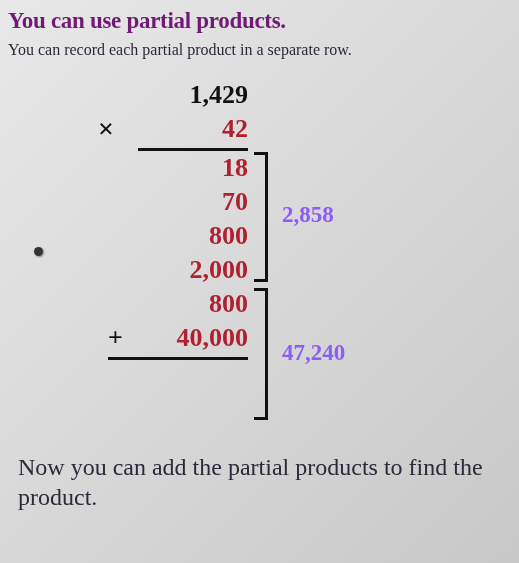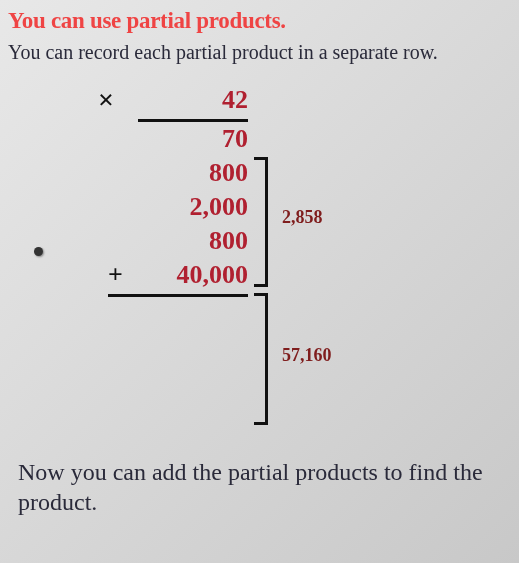--- a/index.html
+++ b/index.html
@@ -9,26 +9,26 @@
     background: linear-gradient(135deg, #e8e8e8 0%, #d8d8d8 50%, #c8c8c8 100%);
     font-family: Georgia, 'Times New Roman', serif;
     padding: 8px 0 0 8px;
     color: #1a1a2e;
     overflow: hidden;
     position: relative;
   }
   .heading {
     font-size: 23px;
     font-weight: bold;
-    color: #ef4444;
+    color: #701a75;
     margin-bottom: 6px;
     letter-spacing: -0.3px;
   }
   .subheading {
-    font-size: 20px;
+    font-size: 16px;
     color: #2a2a3a;
     line-height: 1.25;
     margin-bottom: 18px;
   }
   .worked {
     position: relative;
     margin-left: 70px;
     width: 380px;
     height: 370px;
   }
@@ -75,23 +75,23 @@
     border-top: 3px solid #111;
     border-bottom: 3px solid #111;
     width: 14px;
     left: 176px;
   }
   .b1 { top: 74px; height: 130px; }
   .b2 { top: 210px; height: 132px; }
   .sumlabel {
     position: absolute;
     left: 204px;
-    font-size: 18px;
+    font-size: 23px;
     font-weight: bold;
-    color: #7f1d1d;
+    color: #8b5cf6;
   }
   .s1 { top: 124px; }
   .s2 { top: 262px; }
   .footer {
     font-size: 24px;
     color: #2a2a3a;
     line-height: 1.25;
     margin-top: 4px;
     padding-left: 10px;
   }
@@ -108,36 +108,38 @@
 </head>
 <body>
 
 <div class="heading">You can use partial products.</div>
 <div class="subheading">You can record each partial product in a separate row.</div>
 
 <div class="dot"></div>
 
 <div class="worked">
   <div class="numcol">
+    <div class="row top">1,429</div>
     <div class="row mult">
       <span class="times">×</span>
       <span>42</span>
     </div>
     <div class="rule-top"></div>
+    <div class="row pp">18</div>
     <div class="row pp">70</div>
     <div class="row pp">800</div>
     <div class="row pp">2,000</div>
     <div class="row pp">800</div>
     <div class="row pp">
       <span class="plus">+</span>
       <span>40,000</span>
     </div>
     <div class="rule-bot"></div>
   </div>
 
   <div class="bracket b1"></div>
   <div class="bracket b2"></div>
 
   <div class="sumlabel s1">2,858</div>
-  <div class="sumlabel s2">57,160</div>
+  <div class="sumlabel s2">47,240</div>
 </div>
 
 <div class="footer">Now you can add the partial products to find the product.</div>
 
 </body></html>

